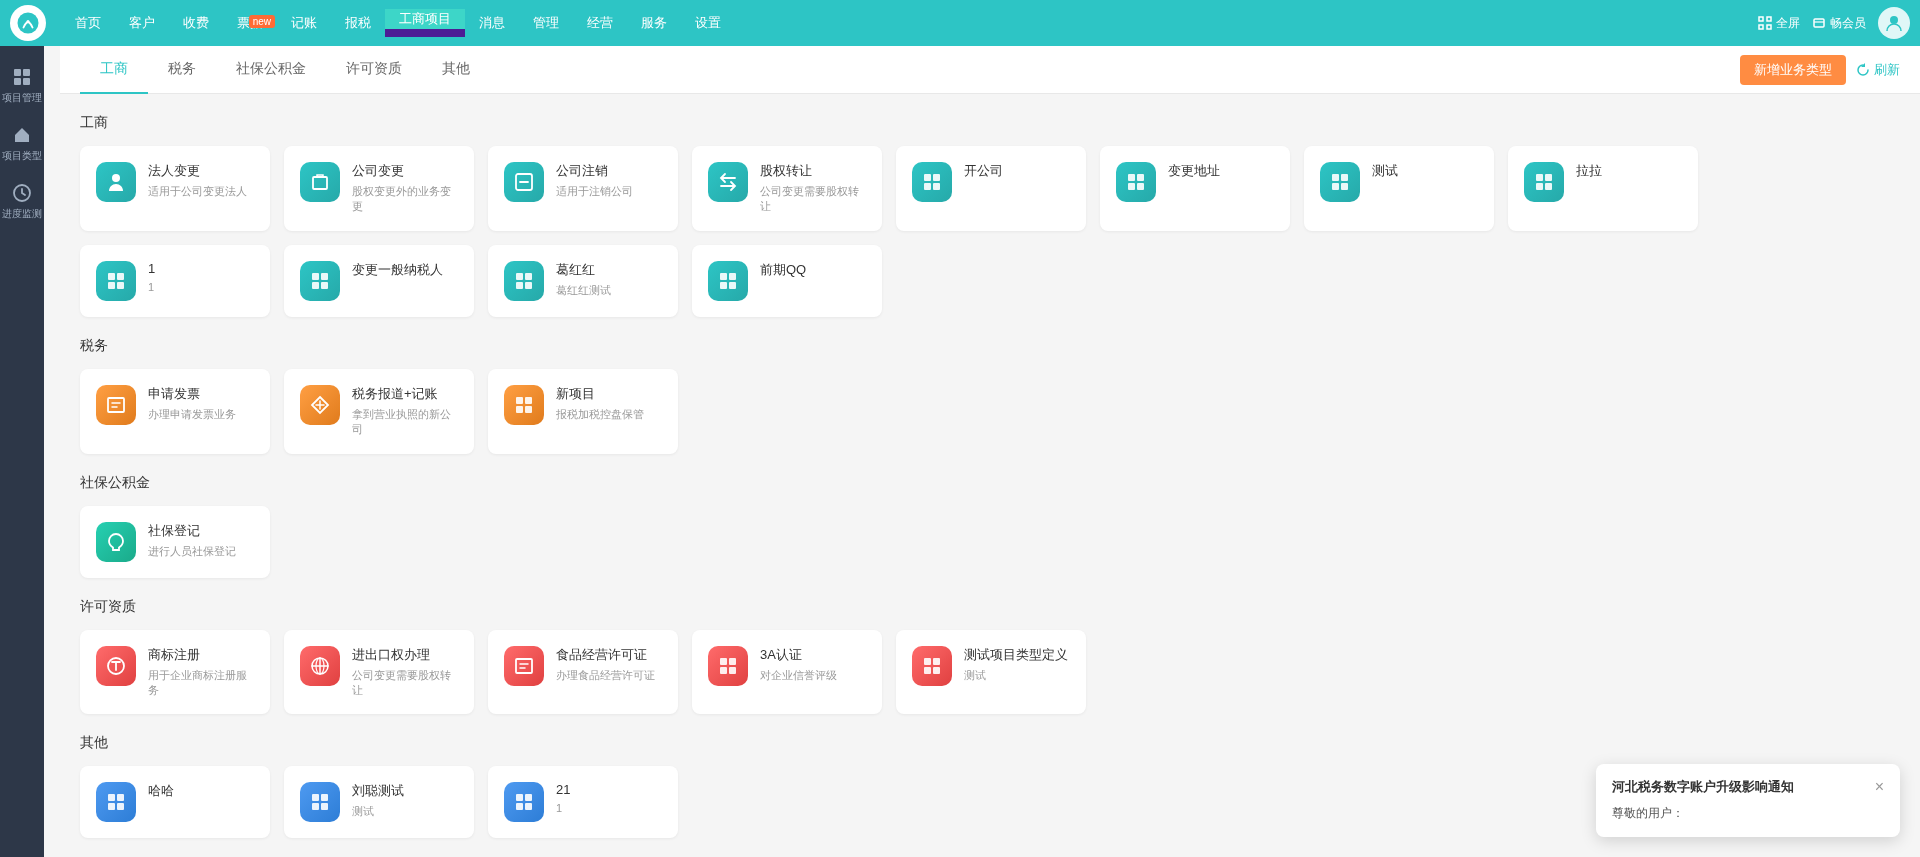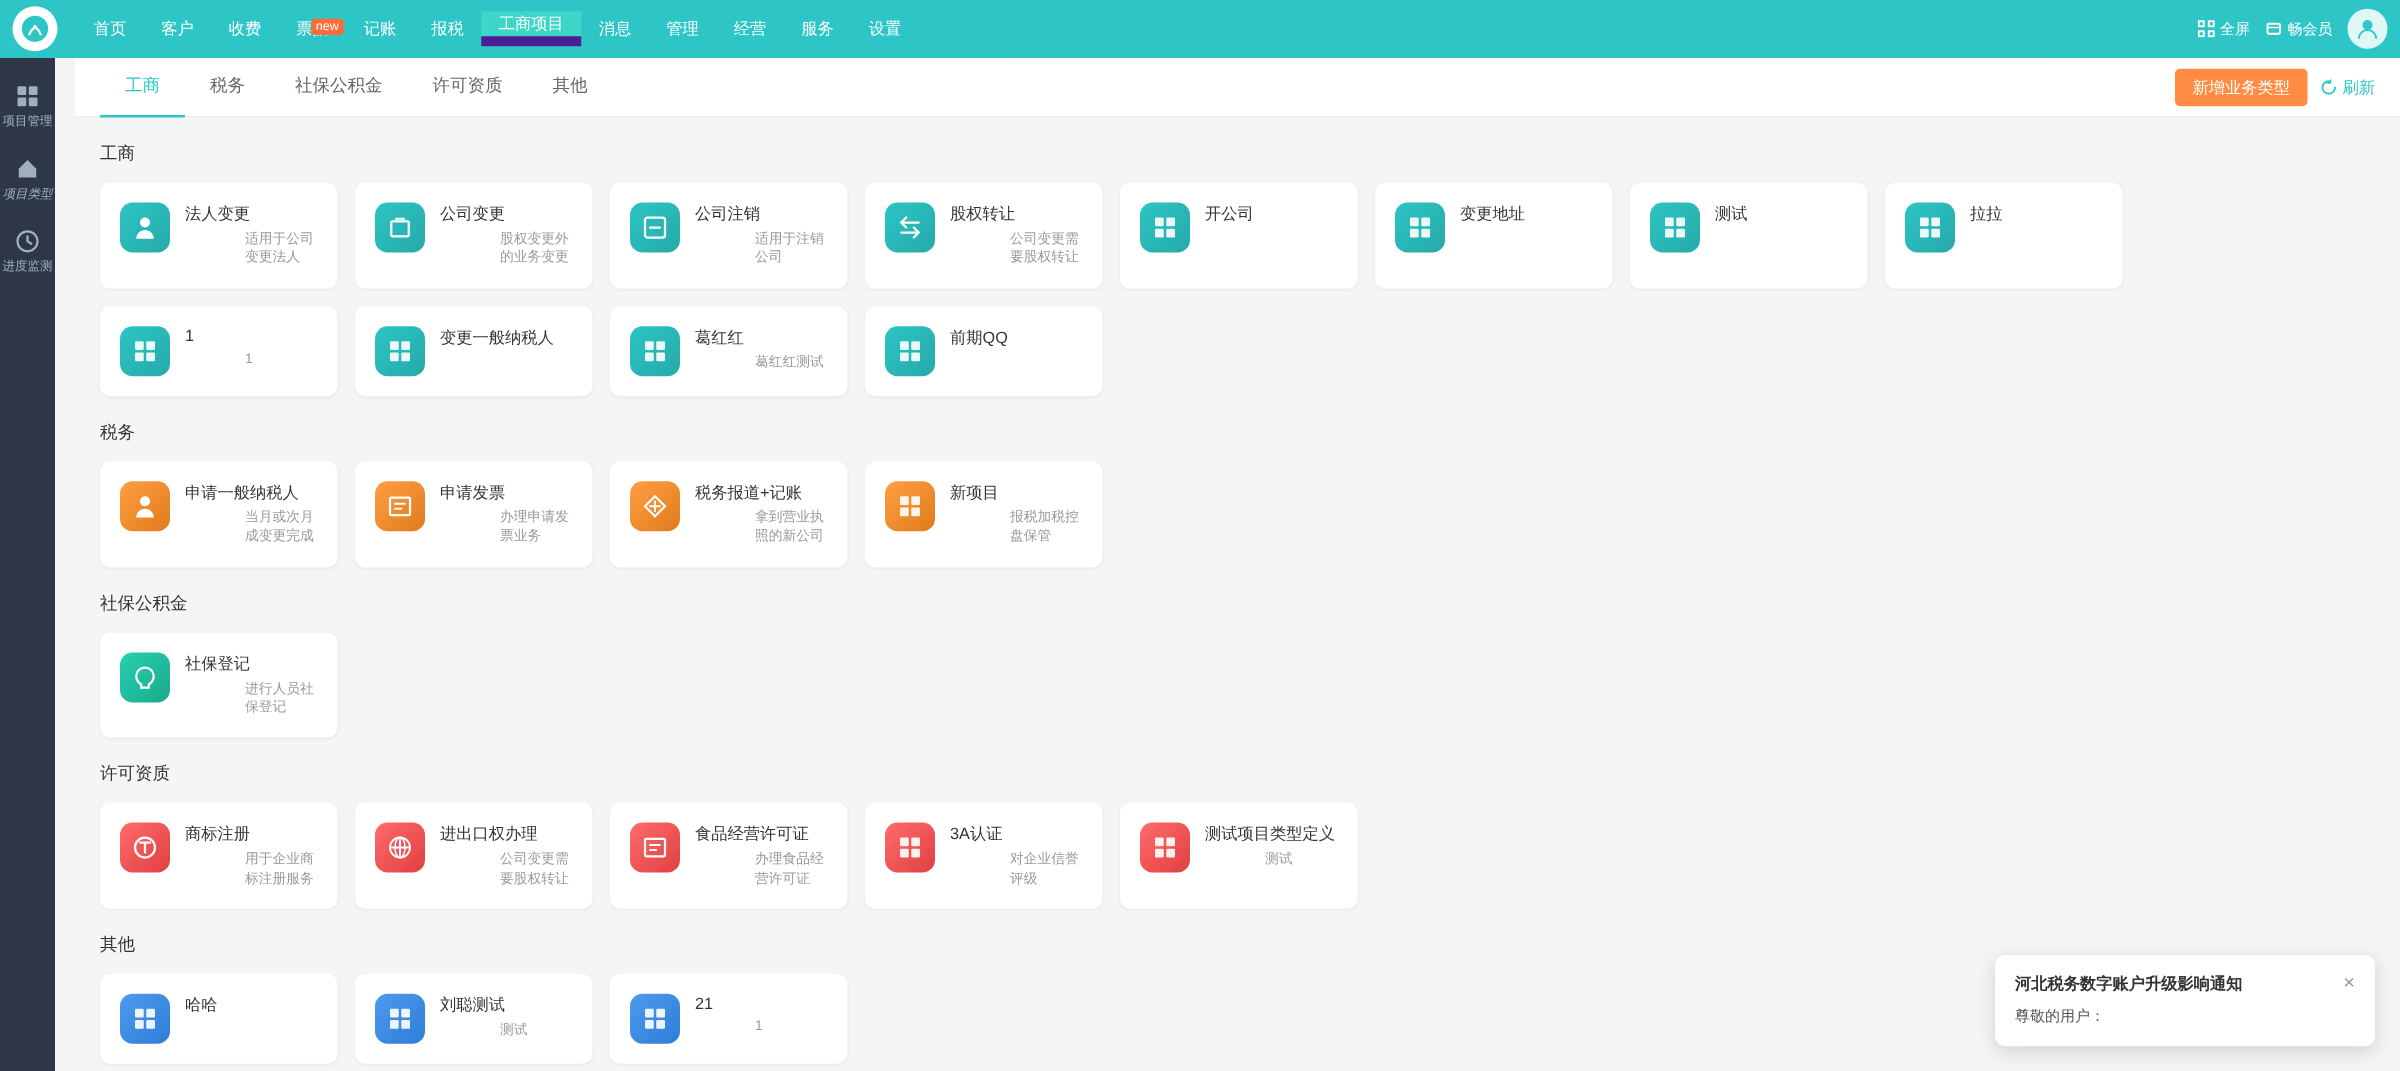--- a/index.html
+++ b/index.html
@@ -184,21 +184,20 @@
     .card-name {
       font-size: 13px;
       color: #333;
       font-weight: 500;
       margin-bottom: 4px;
     }
     .card-desc {
       font-size: 11px;
       color: #999;
       line-height: 1.4;
-      margin-left: 48px;
     }
 
     
     .icon-teal { background: linear-gradient(135deg, #2dc5c5, #26a9a9); }
     .icon-blue { background: linear-gradient(135deg, #4e9af1, #2d7dd6); }
     .icon-orange { background: linear-gradient(135deg, #ff9f43, #e07b1c); }
     .icon-red { background: linear-gradient(135deg, #ff6b6b, #e04040); }
     .icon-green { background: linear-gradient(135deg, #26d0b2, #1aaa8a); }
 
     
@@ -307,21 +306,21 @@
       <rect x="12" y="3" width="7" height="7" rx="1" fill="#a0aec0"></rect>
       <rect x="3" y="12" width="7" height="7" rx="1" fill="#a0aec0"></rect>
       <rect x="12" y="12" width="7" height="7" rx="1" fill="#a0aec0"></rect>
     </svg>
     <span style="font-size:10px;text-align:center;line-height:1.2;">项目管理</span>
   </div>
   <div class="sidebar-item">
     <svg viewBox="0 0 22 22" fill="none">
       <path d="M4 11 L11 4 L18 11 L18 18 L4 18 Z" fill="#a0aec0"></path>
     </svg>
-    <span style="font-size:10px;text-align:right;line-height:1.2;font-style:italic;">项目类型</span>
+    <span style="font-size:10px;text-align:right;line-height:1.2;">项目类型</span>
   </div>
   <div class="sidebar-item">
     <svg viewBox="0 0 22 22" fill="none">
       <circle cx="11" cy="11" r="8" stroke="#a0aec0" stroke-width="1.8" fill="none"></circle>
       <path d="M11 7v4l3 2" stroke="#a0aec0" stroke-width="1.8" stroke-linecap="round"></path>
     </svg>
     <span style="font-size:10px;text-align:center;line-height:1.2;">进度监测</span>
   </div>
 </aside>
 
@@ -525,32 +524,20 @@
           </div>
         </div>
 
       </div>
     </div>
 
     <div class="section">
       <div class="section-title">税务</div>
       <div class="cards-grid">
 
-        <div class="card">
-          <div class="card-icon icon-orange">
-            <svg viewBox="0 0 22 22">
-                <circle cx="11" cy="7" r="4" fill="#fff"></circle>
-                <path d="M4 20c0-3.866 3.134-7 7-7s7 3.134 7 7" fill="#fff"></path>
-              </svg>
-          </div>
-          <div class="card-info">
-            <div class="card-name">申请一般纳税人</div>
-            <div class="card-desc">当月或次月成变更完成</div>
-          </div>
-        </div>
 
         <div class="card">
           <div class="card-icon icon-orange">
             <svg viewBox="0 0 22 22">
                 <rect x="3" y="4" width="16" height="14" rx="1" fill="none" stroke="#fff" stroke-width="1.8"></rect>
                 <path d="M7 9h8M7 13h5" stroke="#fff" stroke-width="1.5" stroke-linecap="round"></path>
               </svg>
           </div>
           <div class="card-info">
             <div class="card-name">申请发票</div>

